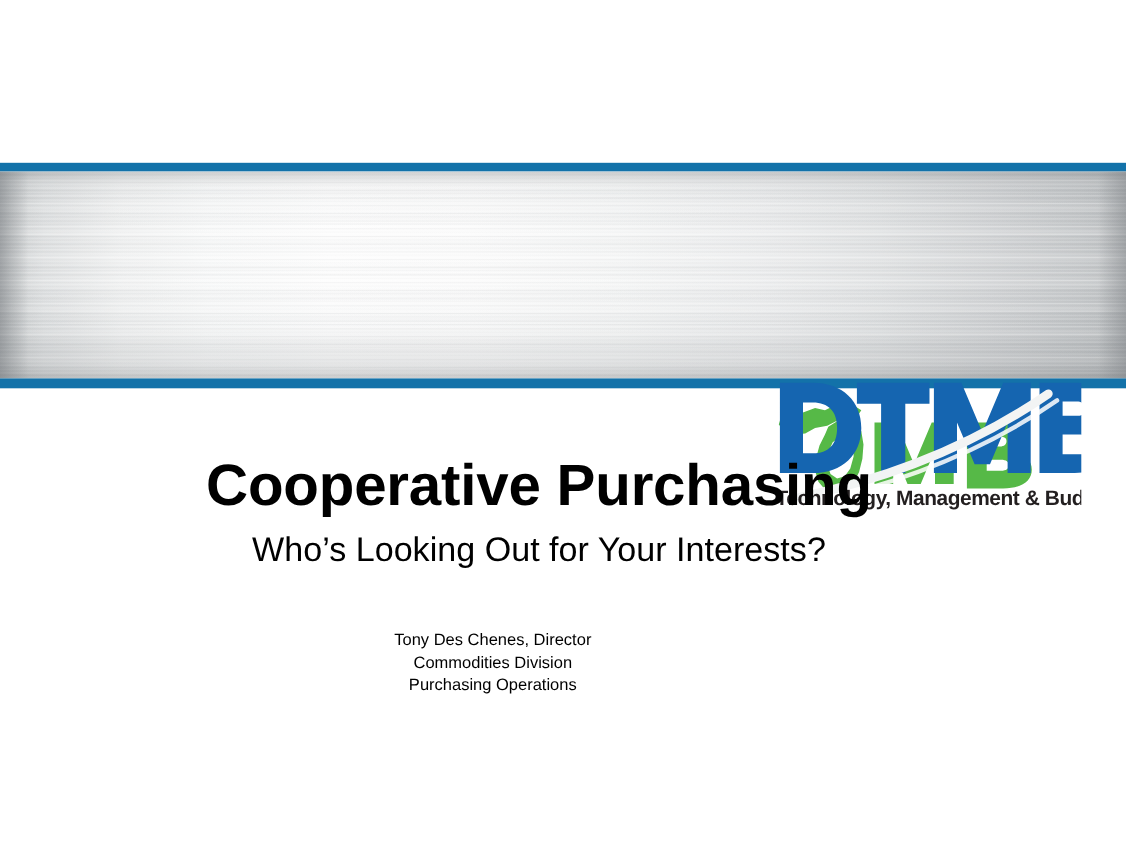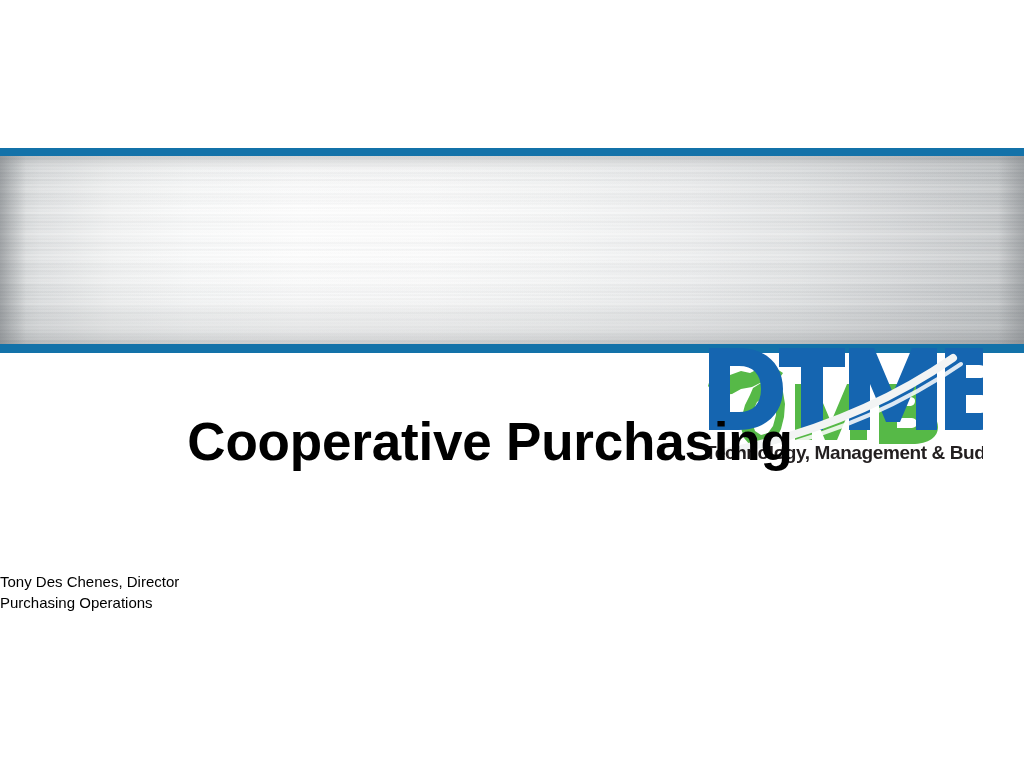--- a/index.html
+++ b/index.html
@@ -158,21 +158,21 @@
     color: #000000;
     line-height: 1.2;
     margin: 10px 0 0 0;
     white-space: nowrap;
   }
   .presenter {
     position: absolute;
     left: 0;
     top: 572px;
     width: 896px;
-    text-align: left;
+    text-align: center;
   }
   .presenter-line {
     font-size: 15px;
     color: #000000;
     line-height: 1.38;
     margin: 0;
     white-space: nowrap;
   }
 </style>
 </head>
@@ -238,20 +238,22 @@
           <path d="M30 118 C 96 104, 180 78, 258 24" stroke="#ffffff" stroke-width="4" fill="none" stroke-linecap="round" opacity="0.85"></path>
         </g>
 
         <text x="2" y="119" font-family="Liberation Sans, sans-serif" font-size="19" font-weight="bold" fill="#231f20" letter-spacing="-0.4">Technology, Management &amp; Budget</text>
       </svg>
     </div>
   </div>
 
   <div class="title-block">
     <h1 class="slide-title">Cooperative Purchasing</h1>
+    <p class="slide-subtitle">Who’s Looking Out for Your Interests?</p>
   </div>
 
   <div class="presenter">
     <p class="presenter-line">Tony Des Chenes, Director</p>
+    <p class="presenter-line">Commodities Division</p>
     <p class="presenter-line">Purchasing Operations</p>
   </div>
 
 </div>
 
 </body></html>

